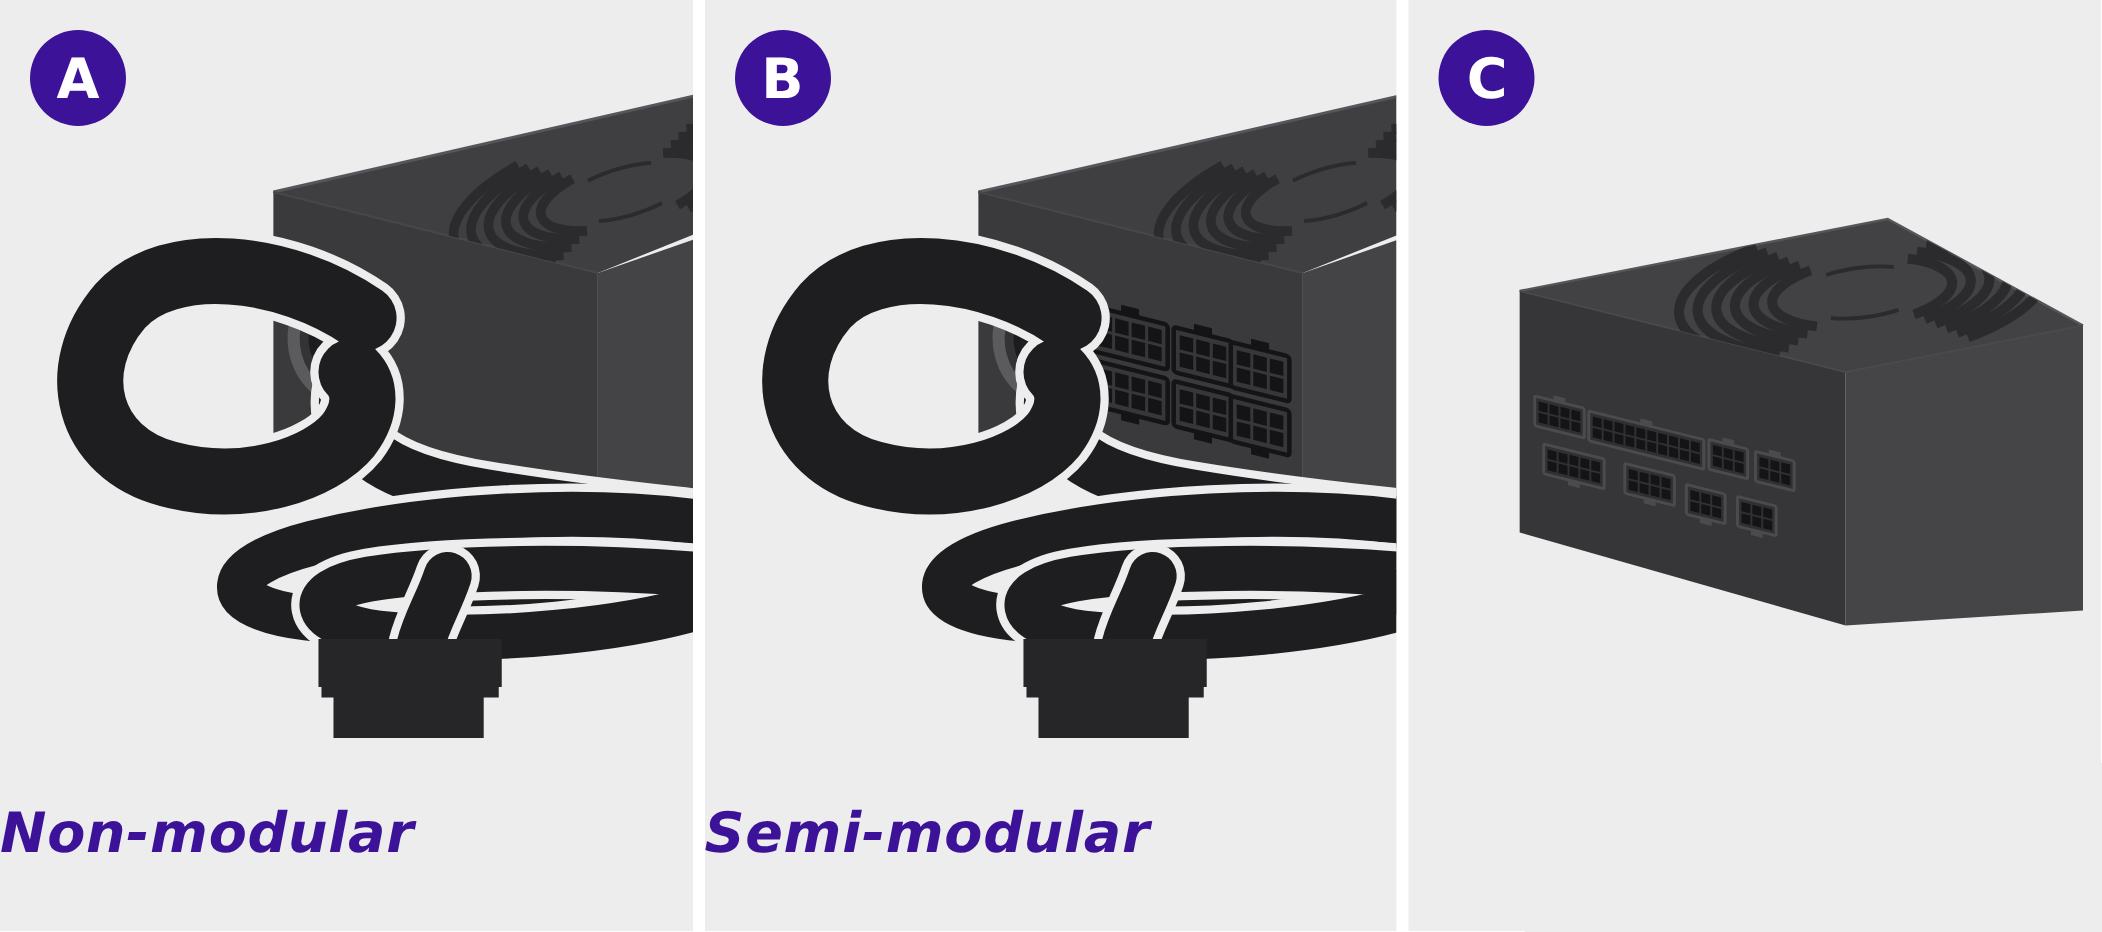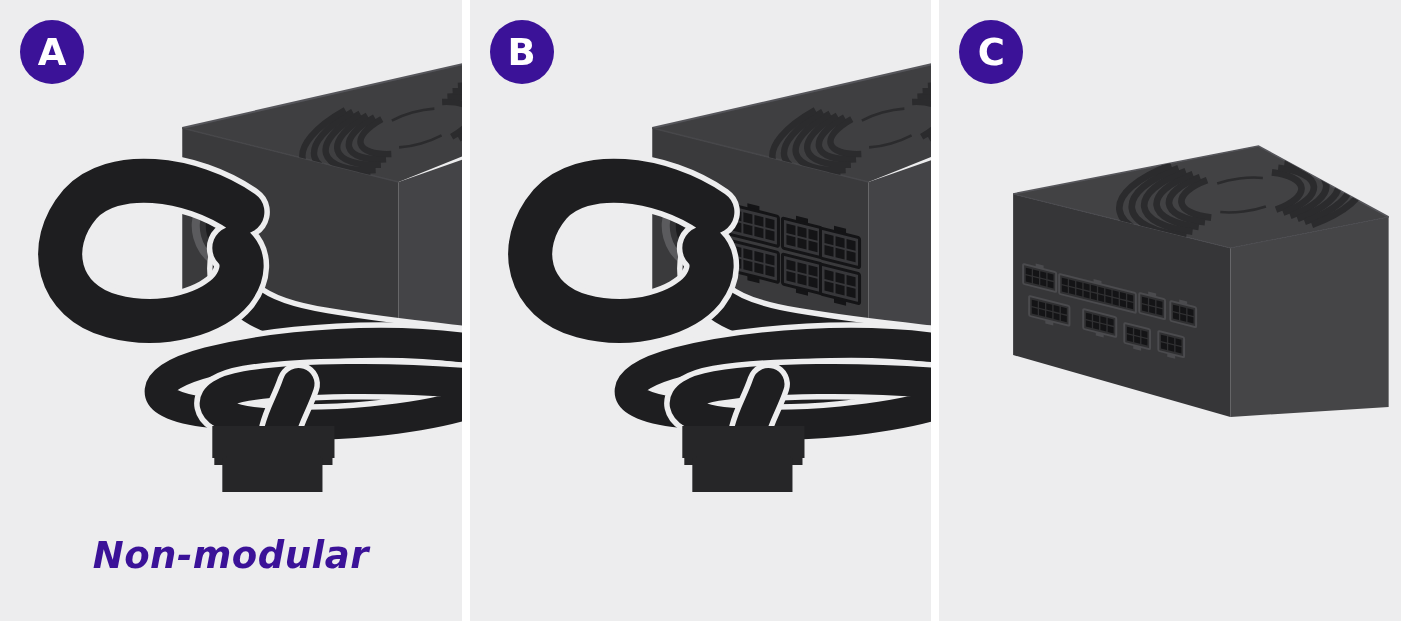--- a/index.html
+++ b/index.html
@@ -20,21 +20,20 @@
     position:absolute;top:20px;left:20px;
     width:64px;height:64px;border-radius:50%;
     background:var(--accent,#3b1298);
     color:#ffffff;
     display:flex;align-items:center;justify-content:center;
     font-size:37px;font-weight:bold;
     z-index:3;
   }
   .caption{
     position:absolute;left:0;right:0;bottom:44px;
-    text-align:center;
     font-size:37px;font-weight:bold;font-style:italic;
     color:var(--accent,#3b1298);
     z-index:3;
     letter-spacing:0.5px;
   }
   .illus{
     position:absolute;inset:0;
     width:100%;height:100%;
     display:block;
   }
@@ -216,20 +215,21 @@
         </g>
         <g>
           <ellipse cx="228" cy="228" rx="18" ry="26" transform="rotate(-15 228 228)" fill="#1e1e20"></ellipse>
           <path d="M 242 212 C 190 176, 112 168, 80 204 C 44 246, 58 302, 112 316 C 164 330, 214 312, 232 290 C 244 274, 244 258, 234 248" fill="none" stroke="#ededee" stroke-width="55" stroke-linecap="round"></path>
           <path d="M 242 212 C 190 176, 112 168, 80 204 C 44 246, 58 302, 112 316 C 164 330, 214 312, 232 290 C 244 274, 244 258, 234 248" fill="none" stroke="#1e1e20" stroke-width="44" stroke-linecap="round"></path>
         </g>
       </svg>
     <div class="badge">
       <span>B</span>
     </div>
+    <div class="caption">Semi-modular</div>
   </div>
 
   <div class="panel">
     <svg id="illus-c" class="illus" viewBox="0 0 461 621" preserveAspectRatio="none">
         <defs>
           <clipPath id="topface-c">
             <polygon points="74,194 319,146 449,217 291,248"></polygon>
           </clipPath>
         </defs>
         <g>

